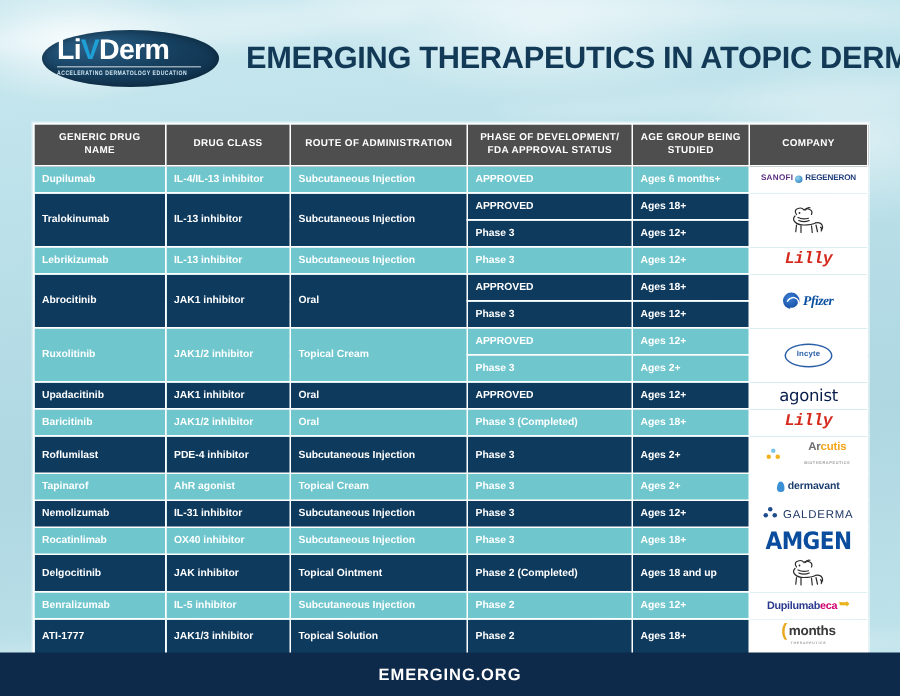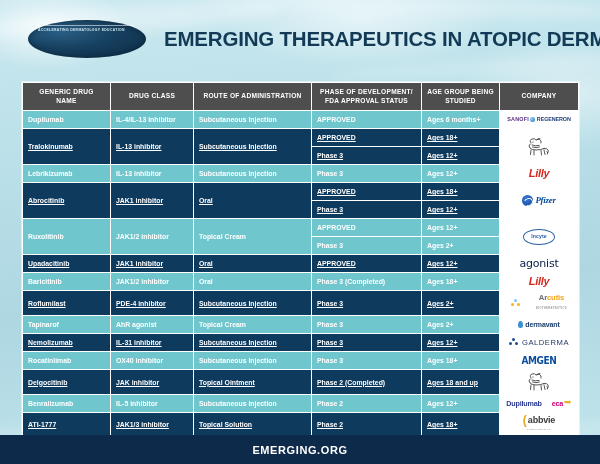--- a/index.html
+++ b/index.html
@@ -63,34 +63,34 @@
     background:#4e4e4e;color:#ffffff;font-size:6.6px;font-weight:700;
     letter-spacing:.25px;line-height:8.5px;text-align:center;
     padding:5px 3px;border:1px solid #ffffff;text-transform:uppercase;
   }
   thead th.company-h{background:#4e4e4e;}
 
   td{font-size:6.9px;line-height:9px;padding:4px 5px;vertical-align:middle;
      border:1px solid #ffffff;white-space:nowrap;overflow:hidden;}
   tr.light td{background:#6fc6cd;color:#ffffff;}
   tr.dark  td{background:#0e3a5e;color:#ffffff;}
-  tr.dark td{font-weight:700;text-decoration:underline;}
+  tr.dark td{font-weight:700;}
   tr.light td{font-weight:600;}
   td.logo-cell{background:#ffffff !important;padding:2px;text-align:center;}
 
   
   .lg{display:flex;align-items:center;justify-content:center;height:100%;width:100%;}
   .lg-sanofi{font-size:5.4px;font-weight:700;color:#5a2d82;letter-spacing:.2px;
     display:flex;align-items:center;gap:1.5px;}
   .dot-s{width:5px;height:5px;border-radius:50%;
     background:radial-gradient(circle at 35% 35%,#8fd3f0,#1f74b5);display:inline-block;}
   .lg-regen{font-size:5.4px;font-weight:700;color:#1f3d7a;letter-spacing:-.1px;}
   .lg-leo{font-size:0;}
   .leo-svg{display:block;}
-  .lg-lilly{font-family:Liberation Sans, sans-serif;font-style:italic;font-weight:700;
+  .lg-lilly{font-family:Liberation Mono, monospace;font-style:italic;font-weight:700;
     font-size:11px;color:#d52b1e;letter-spacing:-.3px;}
   .lg-pfizer{display:flex;align-items:center;gap:2px;}
   .pf-mark{width:11px;height:11px;border-radius:50%;
     background:radial-gradient(circle at 40% 35%,#3b7fd4,#0a3f96);position:relative;}
   .pf-mark::after{content:"";position:absolute;left:2px;top:2.5px;width:7px;height:6px;
     border:1.4px solid #ffffff;border-left-color:transparent;border-radius:50%;
     transform:rotate(-25deg);}
   .pf-word{font-family:"Liberation Serif",serif;font-style:italic;font-weight:700;
     font-size:9px;color:#0a50a1;letter-spacing:-.3px;}
   .lg-incyte{width:30px;height:14px;border-radius:50%;border:.9px solid #2a5fa8;
@@ -112,26 +112,26 @@
   .derm-drop{width:5px;height:7px;background:#3b8fd4;
     border-radius:50% 50% 50% 50% / 70% 70% 35% 35%;transform:rotate(0deg);}
   .derm-word{font-size:7px;font-weight:600;color:#1b3d6d;letter-spacing:-.1px;}
   .lg-galderma{display:flex;align-items:flex-start;gap:4px;}
   .gal-dots{width:9px;height:8px;position:relative;}
   .gal-dots i{position:absolute;width:3.1px;height:3.1px;border-radius:50%;background:#1f4e8c;}
   .gal-dots i:nth-child(1){left:0;top:3.6px;}
   .gal-dots i:nth-child(2){left:3px;top:0;}
   .gal-dots i:nth-child(3){left:5.9px;top:3.6px;}
   .gal-word{font-size:7.6px;color:#1f3864;letter-spacing:.55px;font-weight:400;}
-  .lg-amgen{font-size:10px;font-weight:700;color:#0a4d9e;letter-spacing:-.4px;
+  .lg-amgen{font-size:16px;font-weight:700;color:#0a4d9e;letter-spacing:-.4px;
     font-family:"DejaVu Sans",sans-serif;font-stretch:condensed;}
   .lg-az{display:flex;align-items:flex-end;gap:1px;}
   .az-word{font-size:7.2px;font-weight:700;letter-spacing:-.2px;}
   .az-word .a{color:#2b3a8f;}
-  .az-word .z{color:#d0006f;padding-left:10px;}
+  .az-word .z{color:#d0006f;}
   .az-mark{font-size:9px;color:#e8b21a;line-height:7px;transform:translateY(-2px);}
   .lg-aclaris{display:flex;flex-direction:column;align-items:center;}
   .acl-row{display:flex;align-items:center;gap:1px;}
   .acl-arc{font-size:12px;color:#e8a820;line-height:10px;}
   .acl-word{font-size:9px;font-weight:600;color:#3a3a3a;letter-spacing:-.2px;}
   .acl-sub{font-size:2.3px;color:#999;letter-spacing:.5px;}
 
   
   .footer{position:absolute;left:0;bottom:0;width:600px;height:29px;z-index:4;
     background:#0e2a4a;display:flex;align-items:center;justify-content:center;}
@@ -147,20 +147,21 @@
   <div class="bg-streak s3"></div>
   <div class="bg-streak s4"></div>
   <div class="bg-streak s5"></div>
   <div class="bg-streak s6"></div>
 </div>
 
 <div class="header">
   <div class="logo">
     <div class="logo-ellipse"></div>
     <div class="logo-text">
+      <div class="logo-word"><span>Li</span><span class="v">V</span><span class="derm">Derm</span></div>
       <div class="logo-rule"></div>
       <div class="logo-tag">ACCELERATING DERMATOLOGY EDUCATION</div>
     </div>
   </div>
   <div class="title">EMERGING THERAPEUTICS IN ATOPIC DERM</div>
 </div>
 
 <div class="table-wrap">
   <table>
     <colgroup>
@@ -397,21 +398,21 @@
         <tr class="dark">
           <td rowspan="1">ATI-1777</td>
           <td rowspan="1">JAK1/3  inhibitor</td>
           <td rowspan="1">Topical Solution</td>
           <td>Phase 2</td>
           <td>Ages 18+</td>
           <td rowspan="1" class="logo-cell">
             <span class="lg lg-aclaris">
               <span class="acl-row">
                 <span class="acl-arc">(</span>
-                <span class="acl-word">abbvie</span>
+                <span class="acl-word">months</span>
               </span>
               <span class="acl-sub">THERAPEUTICS</span>
             </span>
           </td>
         </tr>
       </tbody>
   </table>
 </div>
 
 <div class="footer">

